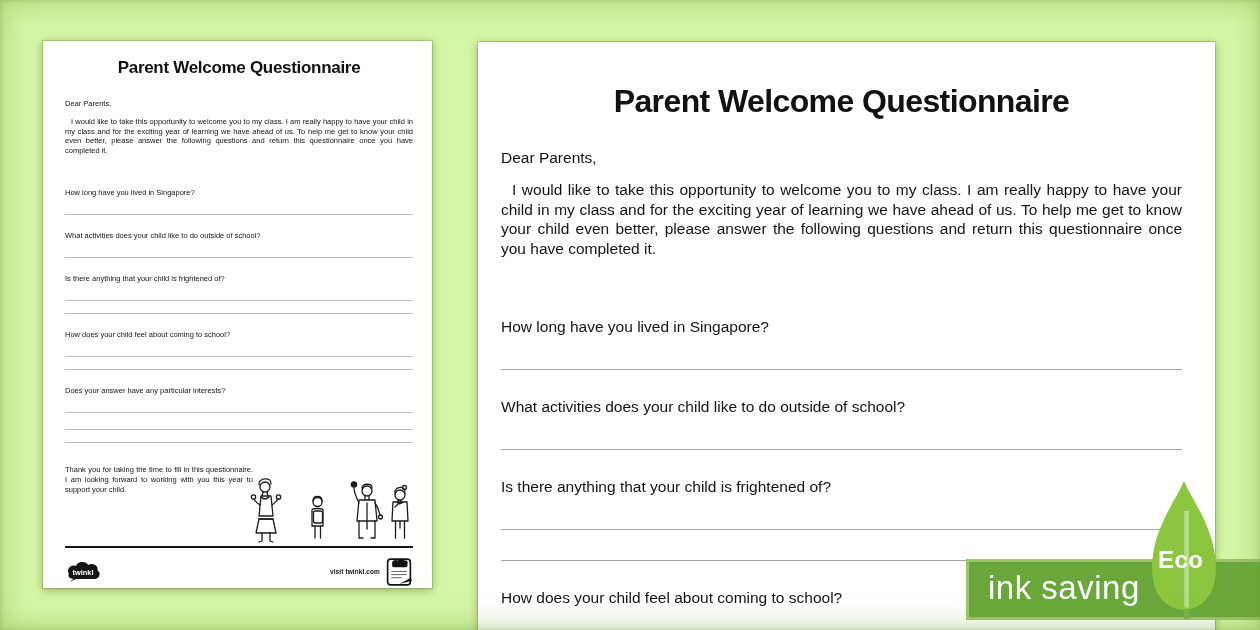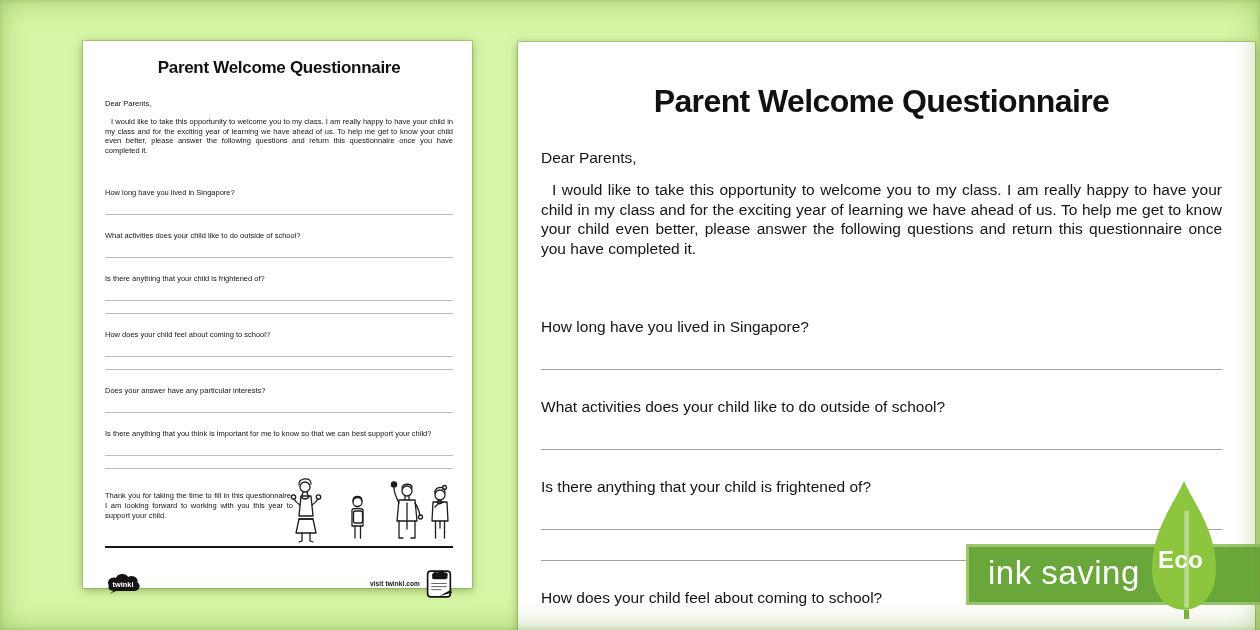--- a/index.html
+++ b/index.html
@@ -18,21 +18,20 @@
     position: absolute; inset: 0;
     box-shadow: inset 0 0 28px rgba(120,165,60,.55), inset 0 0 5px rgba(110,150,55,.35);
     pointer-events: none;
     z-index: 30;
   }
 
   .page {
     position: absolute;
     background: #ffffff;
     box-shadow: 0 0 0 1px rgba(100,130,45,.30), 0 2px 9px rgba(85,115,35,.55);
-    margin-left: 40px;
   }
 
   
   .thumb-page { left: 43px; top: 41px; width: 389px; height: 547px; }
   .thumb-content { padding: 17px 19px 0 22px; }
   .thumb-page .doc-title {
     margin: 0; font-size: 17px; line-height: 20px; font-weight: bold;
     text-align: center; letter-spacing: -0.3px; color: #111;
   }
   .thumb-page .salutation { margin: 21px 0 0; font-size: 7.5px; line-height: 10px; }
@@ -47,21 +46,21 @@
   .thumb-page .answer-rule + .answer-rule { margin-top: 12px; }
   .thumb-closing {
     margin: 22px 0 0; width: 188px;
     font-size: 7.5px; line-height: 9.6px; text-align: justify;
   }
   .thumb-illustration { position: absolute; left: 203px; top: 434px; width: 176px; height: 71px; }
   .thumb-footer {
     position: absolute; left: 22px; right: 19px; top: 505px; height: 38px;
     border-top: 2px solid #151515;
     display: flex; align-items: center; justify-content: space-between;
-    padding-top: 16px;
+    padding-top: 4px;
   }
   .footer-right { display: flex; align-items: center; gap: 6px; }
   .visit-text { font-size: 6.5px; font-weight: bold; letter-spacing: .1px; }
 
   
   .main-page { left: 478px; top: 42px; width: 737px; height: 900px; }
   .main-content { padding: 42px 33px 0 23px; }
   .main-page .doc-title {
     margin: 0; font-size: 32px; line-height: 34px; font-weight: bold;
     text-align: center; letter-spacing: -0.6px; color: #111;
@@ -72,21 +71,21 @@
     text-align: justify; text-indent: 11px;
   }
   .main-page .questions { margin-top: 60px; }
   .main-page .q-text { margin: 28px 0 0; font-size: 15.5px; line-height: 18px; }
   .main-page .q-block:first-child .q-text { margin-top: 0; }
   .main-page .answer-rule { margin-top: 33px; height: 1px; background: #a3a3a3; }
   .main-page .answer-rule + .answer-rule { margin-top: 30px; }
 
   
   .ink-badge-bar {
-    position: absolute; left: 966px; top: 544px; width: 294px; height: 61px;
+    position: absolute; left: 966px; top: 559px; width: 294px; height: 61px;
     background: #69a73a;
     border: 3px solid #9cc56c; border-right: none;
     box-sizing: border-box;
     z-index: 5;
     display: flex; align-items: center;
   }
   .ink-badge-label {
     color: #ffffff; font-size: 33px; line-height: 1;
     padding-left: 19px; padding-bottom: 4px;
     letter-spacing: .5px;
@@ -124,21 +123,20 @@
           <div class="q-block">
             <p class="q-text">How does your child feel about coming to school?</p>
             <div class="answer-rule"></div>
             <div class="answer-rule"></div>
           </div>
           <div class="q-block">
             <p class="q-text">Does your answer have any particular interests?</p>
             <div class="answer-rule"></div>
           </div>
           <div class="q-block">
-            <p class="q-text">Is there anything that you think is important for me to know so that we can best support your child?</p>
             <div class="answer-rule"></div>
             <div class="answer-rule"></div>
           </div>
         </div>
       <p class="thumb-closing">Thank you for taking the time to fill in this questionnaire. I am looking forward to working with you this year to support your child.</p>
     </div>
 
     <svg class="thumb-illustration" viewBox="0 0 176 71">
       <g stroke="#1c1c1c" stroke-width="1.3" fill="none" stroke-linecap="round" stroke-linejoin="round">
 

